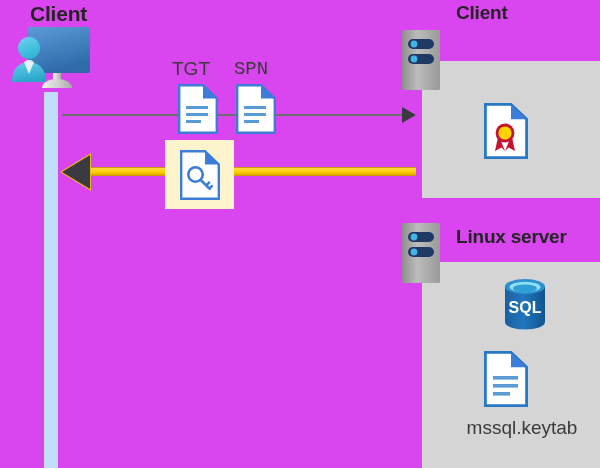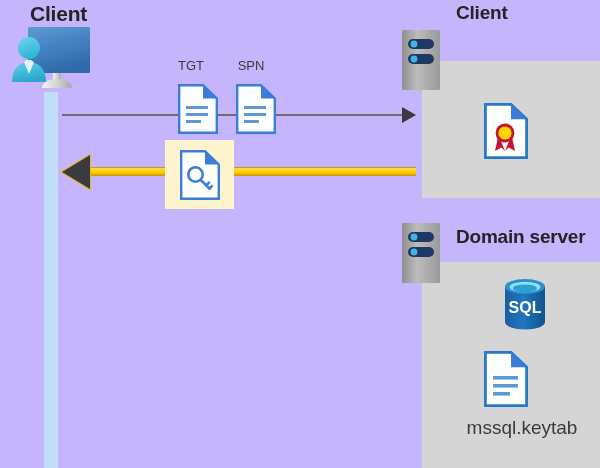--- a/index.html
+++ b/index.html
@@ -7,21 +7,21 @@
     padding: 0;
     background: #ffffff;
   }
   body {
     font-family: "Liberation Sans", sans-serif;
   }
   #canvas {
     position: relative;
     width: 600px;
     height: 468px;
-    background: #c4b5fd;
+    background: #d946ef;
     overflow: hidden;
   }
   .abs { position: absolute; }
 
   
   .title {
     font-weight: bold;
     color: #242424;
     letter-spacing: -0.2px;
     line-height: 1.12;
@@ -97,26 +97,26 @@
   }
 
   
   #highlight-box {
     left: 165px; top: 140px; width: 69px; height: 69px;
     background: #fdf3cd;
   }
 
   
   .doc-label {
-    font-size: 13px;
+    font-size: 19px;
     color: #3b3b3b;
     text-align: center;
   }
   #tgt-label { left: 168px; top: 58px; width: 46px; }
-  #spn-label { left: 226px; top: 58px; width: 50px; }
+  #spn-label { left: 226px; top: 58px; width: 50px; font-family: Liberation Mono, monospace; }
   #tgt-doc   { left: 178px; top: 84px; }
   #spn-doc   { left: 236px; top: 84px; }
   #key-doc   { left: 180px; top: 150px; }
   #cert-doc  { left: 484px; top: 103px; }
   #sql-db    { left: 483px; top: 277px; margin-left: 19px; }
   #keytab-doc{ left: 484px; top: 351px; }
   #keytab-caption { left: 422px; top: 417px; }
 
   #dc-server    { left: 401px; top: 29px; }
   #linux-server { left: 401px; top: 222px; }
@@ -165,21 +165,21 @@
       <path d="M14 40 L19 52 L24 40 L21 38 L17 38 Z" fill="#ffffff" opacity="0.82"></path>
     </svg>
   </div>
 
   <div class="abs title" id="client-title">Client</div>
 
   <div class="abs title" id="dc-title">
     <div>Client</div>
   </div>
 
-  <div class="abs title" id="linux-title">Domain server</div>
+  <div class="abs title" id="linux-title">Linux server</div>
 
   <div class="abs" id="dc-server">
     <svg width="40" height="62" viewBox="0 0 40 62" xmlns="http://www.w3.org/2000/svg">
       <defs>
         <linearGradient id="gRack" x1="0" y1="0" x2="1" y2="0">
           <stop offset="0%" stop-color="#8e8e8e"></stop>
           <stop offset="40%" stop-color="#bcbcbc"></stop>
           <stop offset="100%" stop-color="#9a9a9a"></stop>
         </linearGradient>
       </defs>

